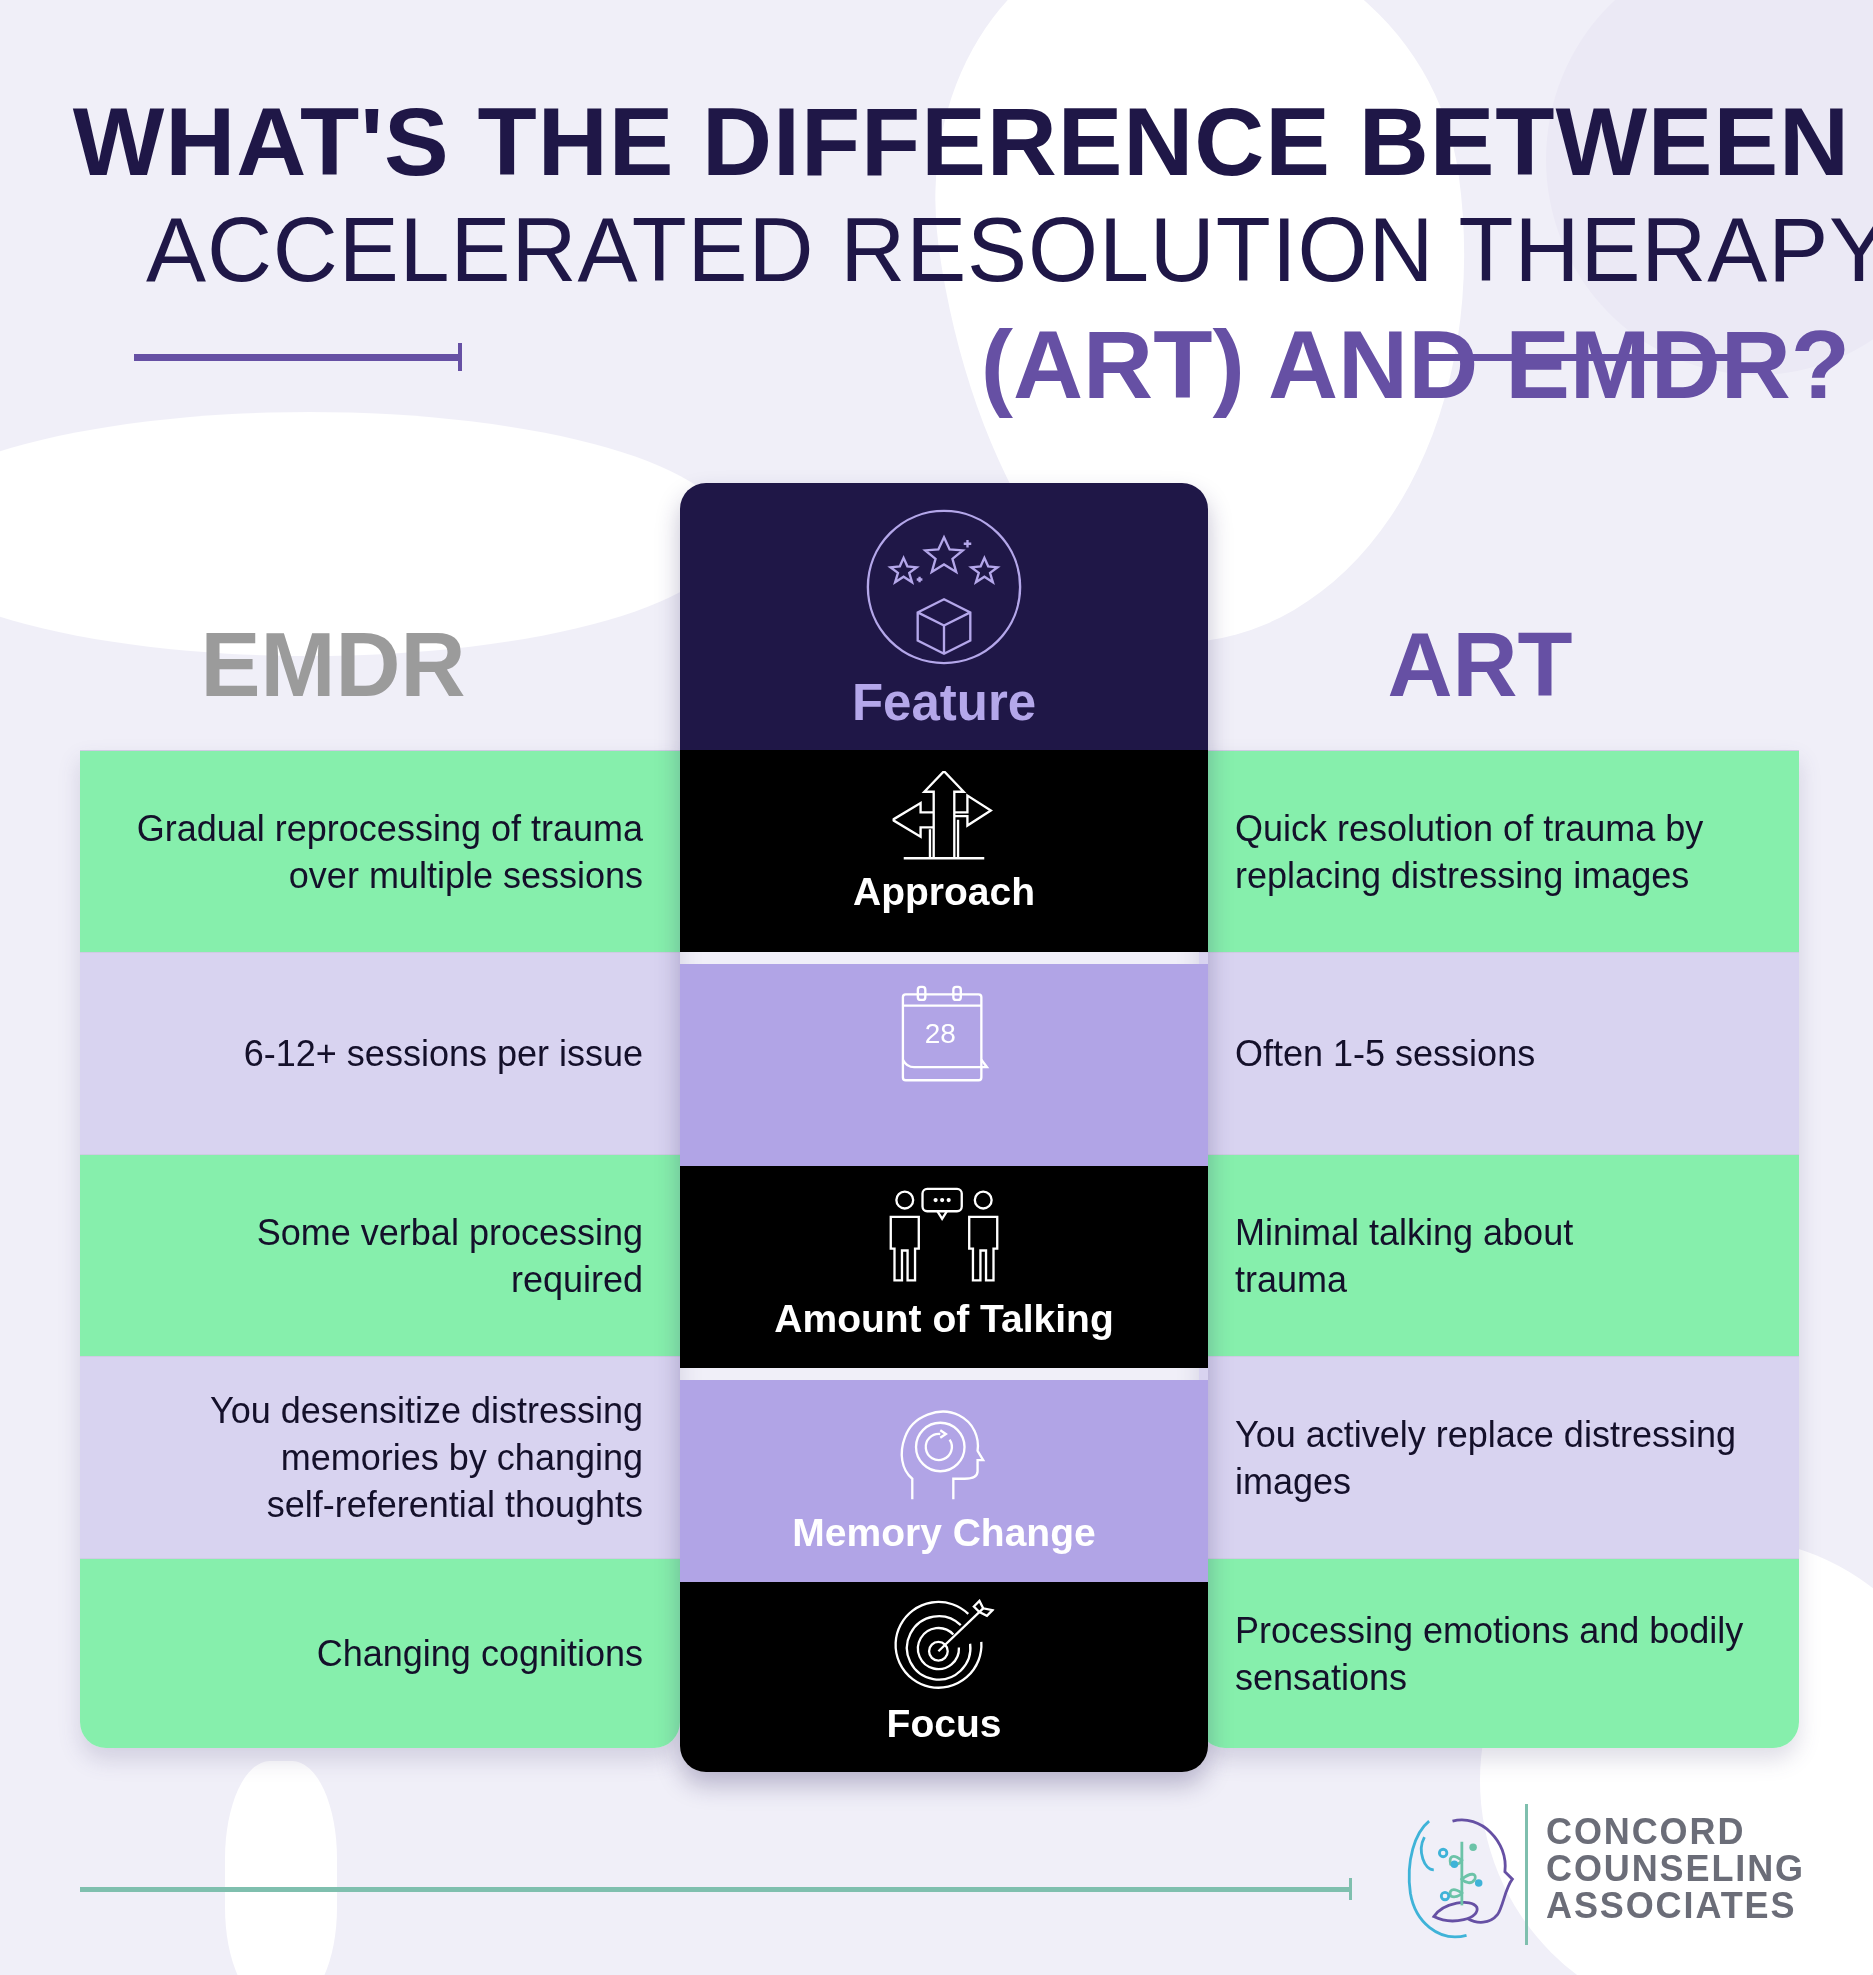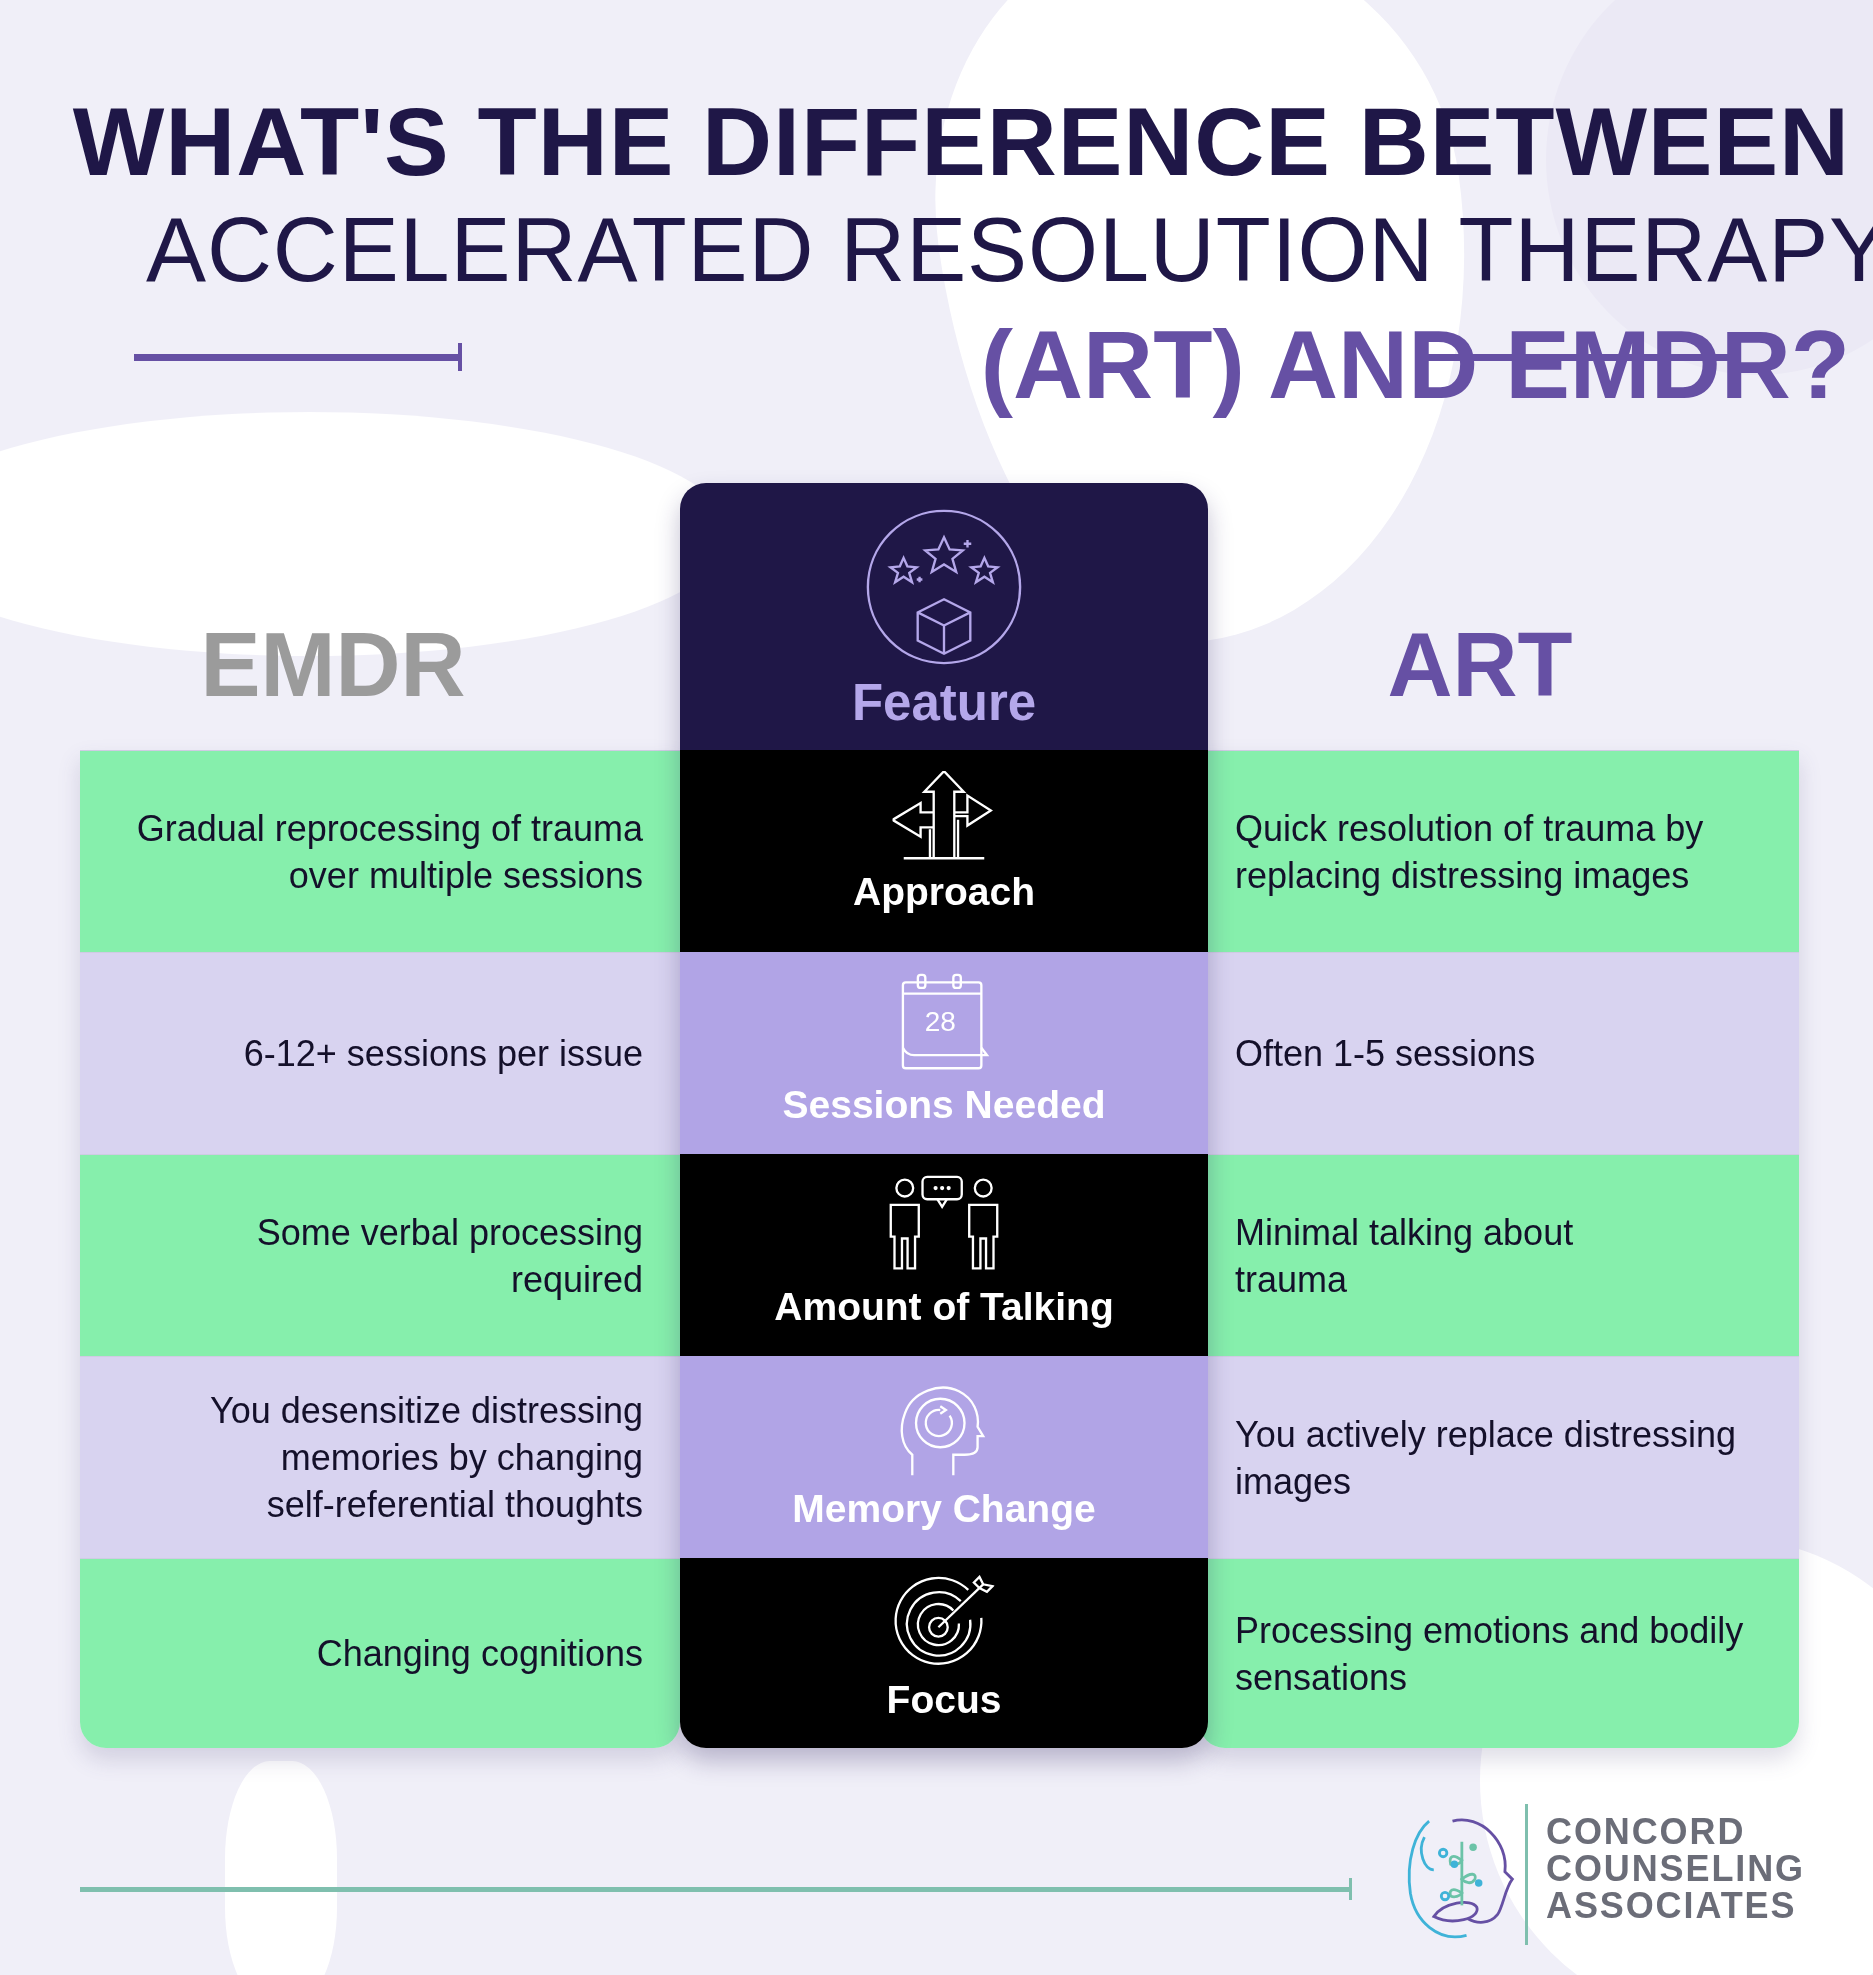--- a/index.html
+++ b/index.html
@@ -27,21 +27,21 @@
   .cell.even{background:#d8d3f0;}
   .cell.last{height:190px;}
   .left .cell{justify-content:flex-end;text-align:right;padding:0 37px 0 37px;}
   .right .cell{justify-content:flex-start;text-align:left;padding:0 37px 0 36px;}
   .cell span{white-space:pre-line;}
   .center{position:absolute;left:680px;top:483px;width:528px;border-radius:26px;overflow:hidden;box-shadow:0 13px 24px rgba(40,30,90,.28);}
   .chead{height:267px;background:#1f1747;position:relative;text-align:center;}
   .chead .lbl{position:absolute;left:0;right:0;top:190px;font-size:51px;font-weight:bold;color:#b4a7ea;}
   .crow{height:202px;position:relative;text-align:center;}
   .crow.dark{background:#000000;}
-  .crow.light{background:#b1a4e6;}
+  .crow.light{background:#b1a4e6;margin-top:12px;}
   .crow.last{height:190px;}
   .crow .lbl{position:absolute;left:0;right:0;font-size:39px;font-weight:bold;color:#ffffff;}
   .crow svg,.chead svg{position:absolute;left:50%;transform:translateX(-50%);}
   .footline{position:absolute;left:80px;top:1887px;width:1270px;height:4.7px;background:#7fbfae;}
   .footline .cap{position:absolute;right:-1.9px;top:-9.4px;width:2.8px;height:22.5px;background:#7fbfae;}
   .logo{position:absolute;left:1387px;top:1804px;width:468px;height:150px;}
   .logo .div{position:absolute;left:138px;top:0;width:2.8px;height:141px;background:#7fbfae;}
   .logo .name{position:absolute;left:159px;top:9.4px;font-size:36px;line-height:37px;color:#6b6d78;letter-spacing:1.9px;font-weight:bold;}
 </style>
 </head>
@@ -135,21 +135,20 @@
 
   <div class="crow light">
     <svg width="94" height="99" viewBox="0 0 100 106" style="top:20.6px;" fill="none" stroke="#fff" stroke-width="2.5">
       <rect x="6" y="10" width="84" height="92" rx="3"></rect>
       <path d="M6 22 H90"></path>
       <rect x="22" y="2" width="8" height="14" rx="3"></rect>
       <rect x="60" y="2" width="8" height="14" rx="3"></rect>
       <path d="M6 80 Q10 88 18 88 H96 L90 80"></path>
       <text x="46" y="62" text-anchor="middle" font-family="Liberation Sans, sans-serif" font-size="30" fill="#fff" stroke="none">28</text>
     </svg>
-    <div class="lbl" style="top:131px;">Sessions Needed</div>
   </div>
 
   <div class="crow dark">
     <svg width="111" height="99" viewBox="0 0 118 106" style="top:20.6px;" fill="none" stroke="#fff" stroke-width="2.5">
       <circle cx="17" cy="14" r="9"></circle>
       <circle cx="101" cy="14" r="9"></circle>
       <rect x="36" y="2" width="42" height="24" rx="5"></rect>
       <path d="M52 26 L57 34 62 26"></path>
       <path d="M2 32 H32 V66 H28 V100 H20 V68 H14 V100 H6 V66 H2z"></path>
       <path d="M86 32 H116 V66 H112 V100 H104 V68 H98 V100 H90 V66 H86z"></path>

